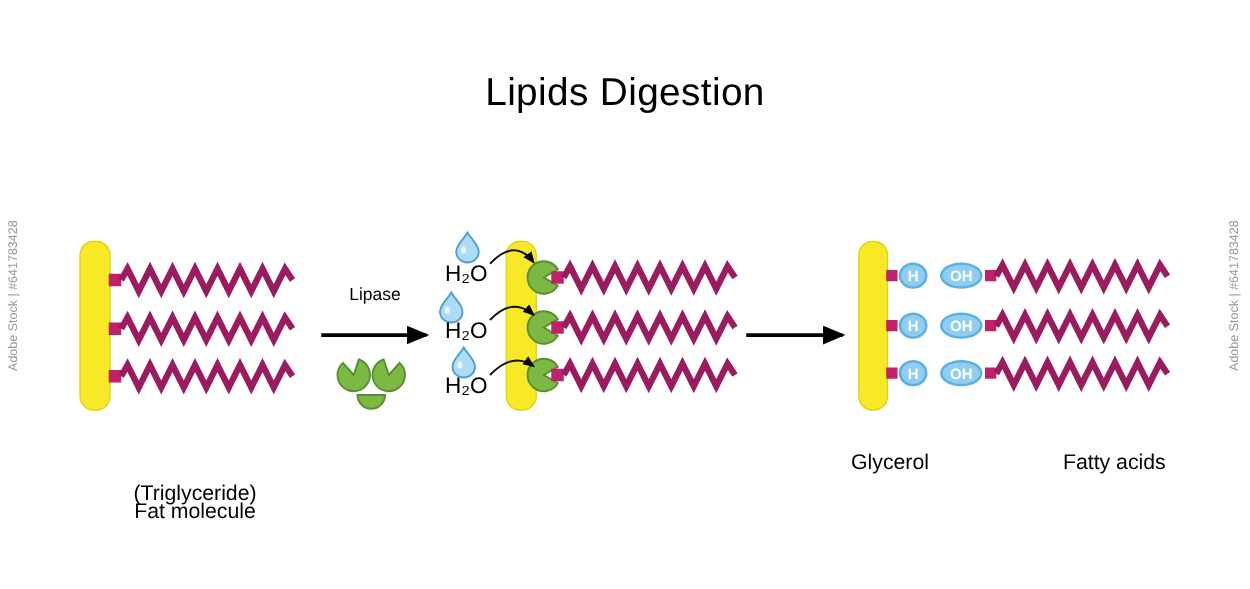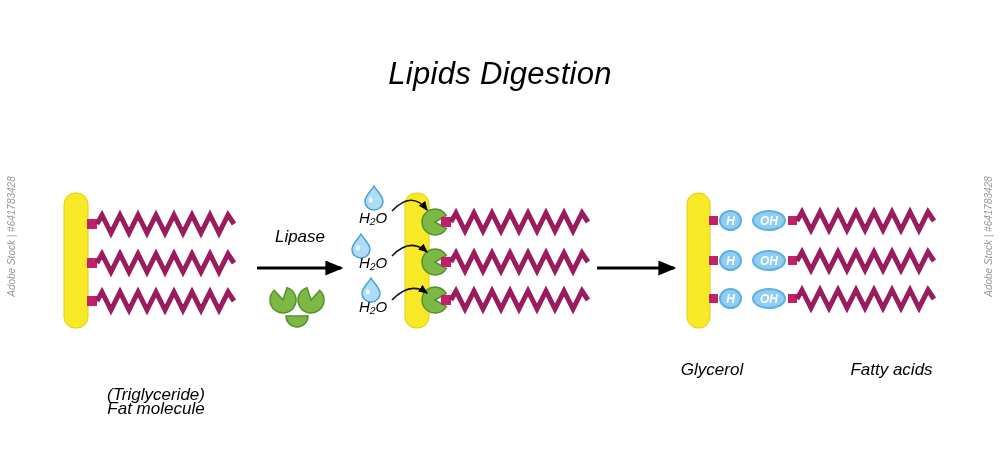--- a/index.html
+++ b/index.html
@@ -1,29 +1,29 @@
 <!DOCTYPE html>
 <html style="--chain: #9A1B5E; --connector: #C2206A; --backbone: #F8E926; --backbone-edge: #E0CF10; --enzyme: #7CB944; --enzyme-edge: #55902E; --water: #AEDCF4; --water-edge: #4D9FD6; --oval: #8FCEF0; --oval-edge: #5CB0E2; --arrow: #000000; --watermark: #989898; --background: #FFFFFF;"><head>
 <meta charset="utf-8">
 <style>
   html,body { margin:0; padding:0; background:#ffffff; }
   .canvas {
     position:relative; width:1000px; height:471px;
     background:var(--background,#fff);
     font-family:"Liberation Sans", sans-serif;
-    overflow:hidden; color:#000;font-style:italic;
+    overflow:hidden; color:#000;
   }
   .abs { position:absolute; }
   .title {
     left:0; right:0; top:56px; text-align:center;
     font-size:31px; font-weight:500; letter-spacing:0.3px;
   }
   .label { font-size:17px; text-align:center; line-height:1.2; }
-  .lipase { font-size:17px; }
-  .water-label { font-size:15px; }
+  .lipase { font-size:14px; }
+  .water-label { font-size:18px; }
   .oval {
     position:absolute; border-radius:50%;
     background:var(--oval,#8FCEF0);
     border:2px solid var(--oval-edge,#5CB0E2);
     color:#fff; font-weight:bold; font-size:12px;
     display:flex; align-items:center; justify-content:center;
     box-sizing:border-box;
   }
   .wm {
     position:absolute; width:150px; text-align:center;

